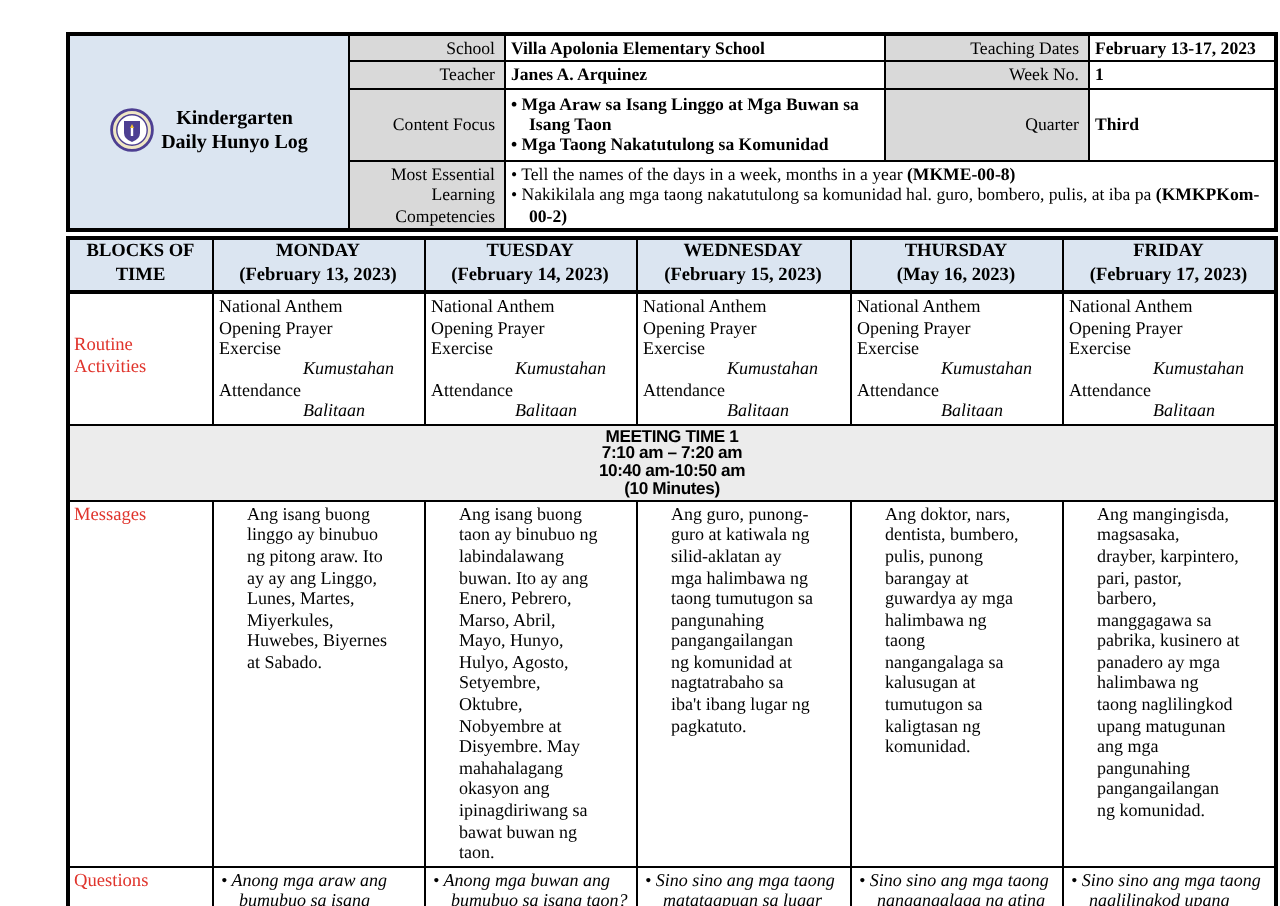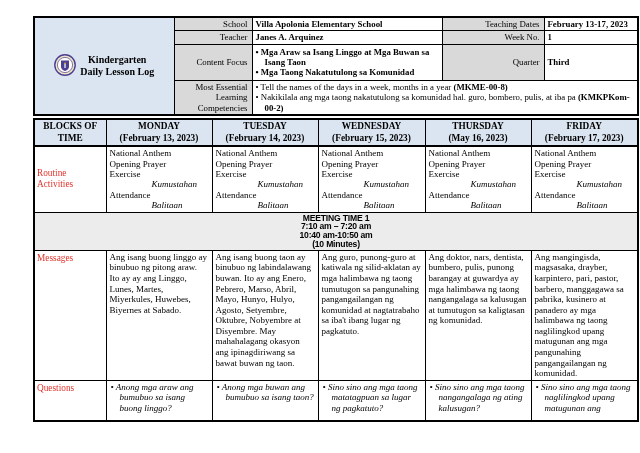--- a/index.html
+++ b/index.html
@@ -45,21 +45,21 @@
     font-family:"Liberation Sans", sans-serif; font-weight:bold; font-size:8.6px;
     letter-spacing:-0.2px; line-height:1.02; padding:1px 0;
   }
   .row-label{
     color:var(--red); text-align:left; font-size:9.3px; line-height:1.2;
     padding:2px 4px 2px 2px;
   }
   .mid-va{vertical-align:middle;}
   .rt-cell{vertical-align:top; font-size:9px; line-height:10.4px; padding:1px 3px; height:62px;}
   .rt-line.it{font-style:italic;margin-left:42px;}
-  .msg-cell{vertical-align:top; font-size:9px; line-height:10.6px; padding:1px 3px; height:120px;}
+  .msg-cell{vertical-align:top; font-size:9px; line-height:10.6px; padding:1px 17px; height:120px;}
   .q-row td{height:41px;}
   .q-cell{vertical-align:top; font-size:9px; line-height:10.6px; padding:1px 3px;}
   .q-inner{font-style:italic; padding-left:10px; text-indent:-9px; max-height:38px; overflow:hidden;}
 </style>
 </head>
 <body>
 
 <div class="page">
 
   <table class="info-table">
@@ -78,21 +78,21 @@
             <svg width="22" height="22" viewBox="0 0 22 22">
               <circle cx="11" cy="11" r="10.2" fill="#efe6c4" stroke="#4d3f92" stroke-width="1.4"></circle>
               <circle cx="11" cy="11" r="7.6" fill="#ffffff" stroke="#4d3f92" stroke-width="0.7"></circle>
               <path d="M7 6.5 h8 v6 q0 3 -4 4.5 q-4 -1.5 -4 -4.5 z" fill="#4d3f92"></path>
               <path d="M11 8 l1 2 h-2 z" fill="#f4c430"></path>
               <rect x="10.4" y="10" width="1.2" height="4" fill="#ffffff"></rect>
             </svg>
           </span>
           <div class="logo-title">
             <div>Kindergarten</div>
-            <div>Daily Lesson Log</div>
+            <div>Daily Hunyo Log</div>
           </div>
         </div>
       </td>
       <td class="lbl">School</td>
       <td class="val">Villa Apolonia Elementary School</td>
       <td class="lbl">Teaching Dates</td>
       <td class="val">February 13-17, 2023</td>
     </tr>
     <tr style="height:13px">
       <td class="lbl">Teacher</td>

